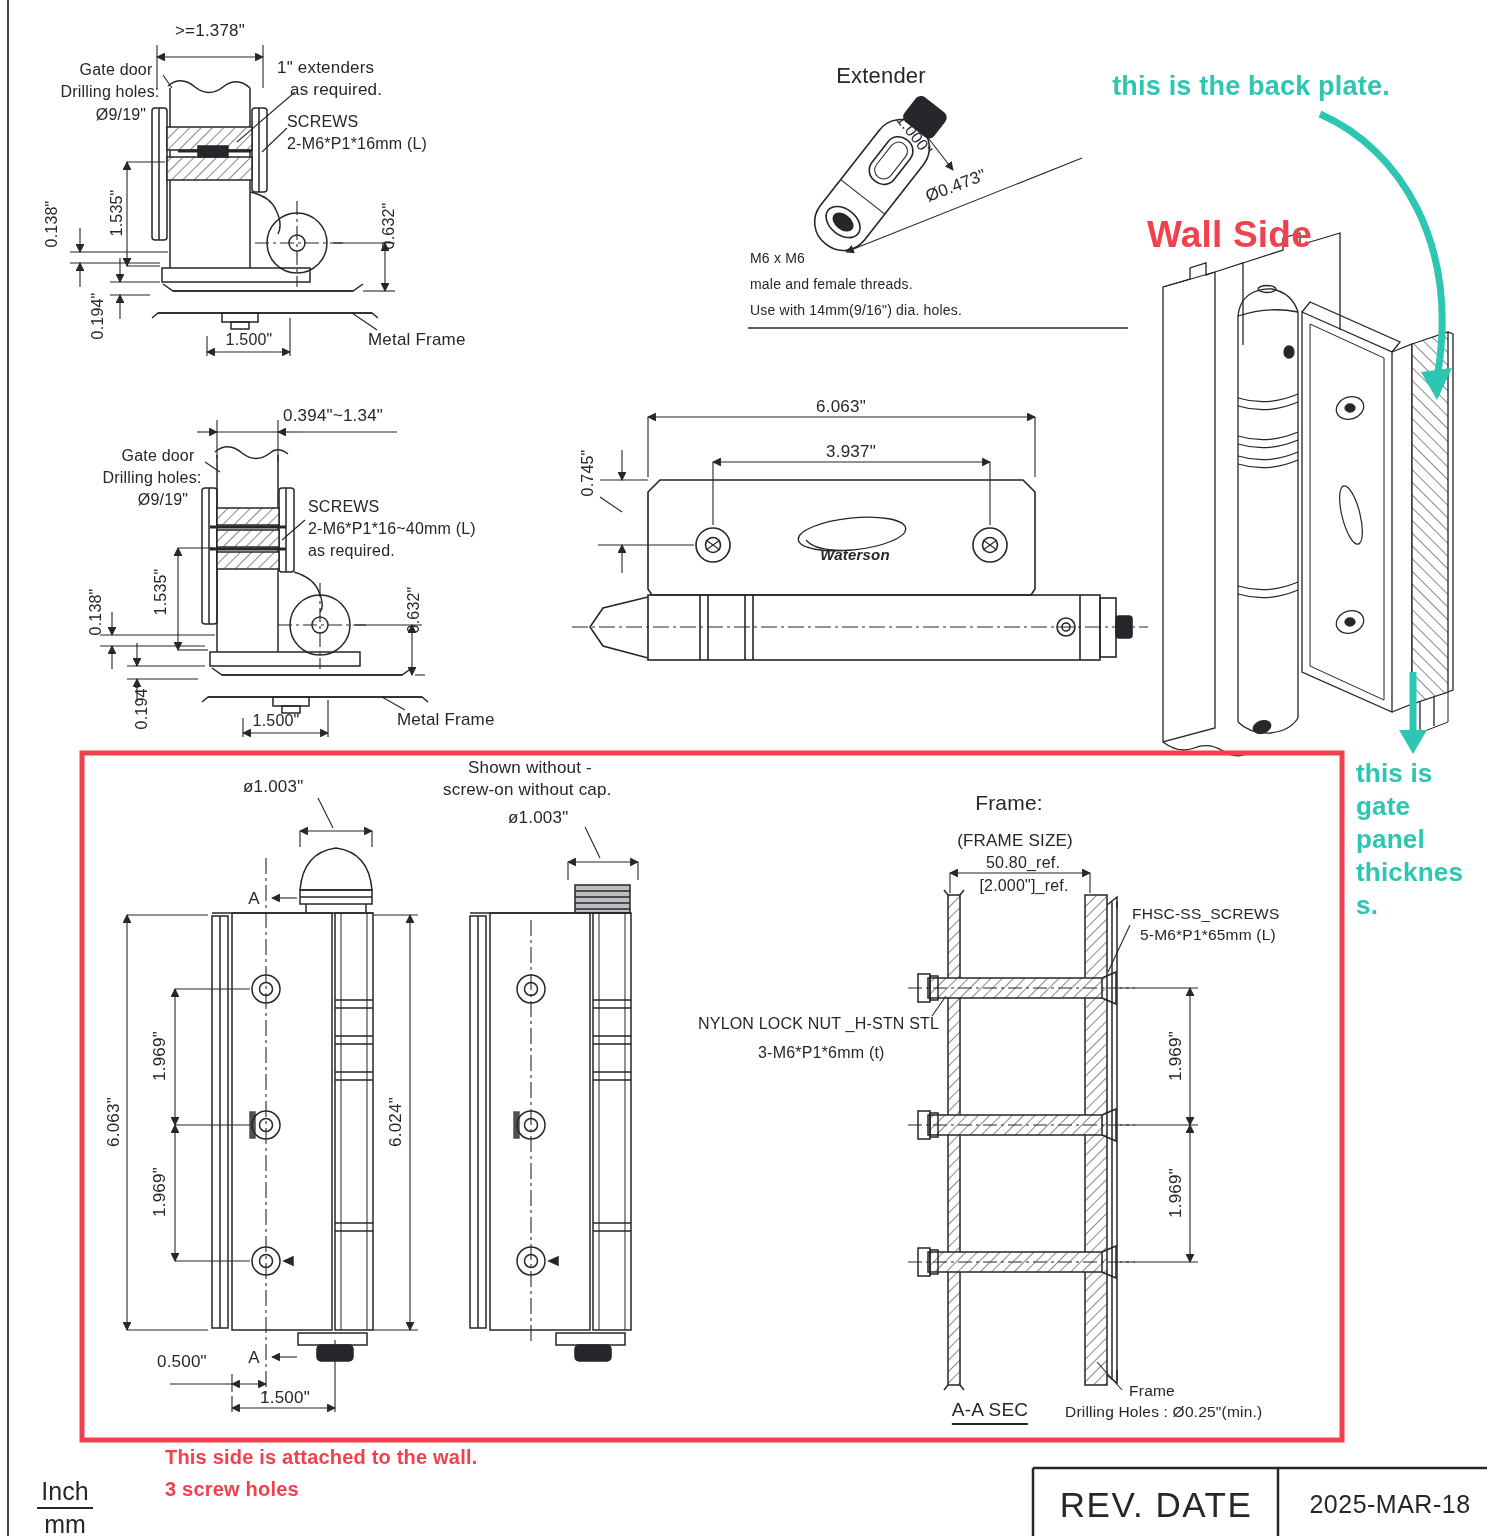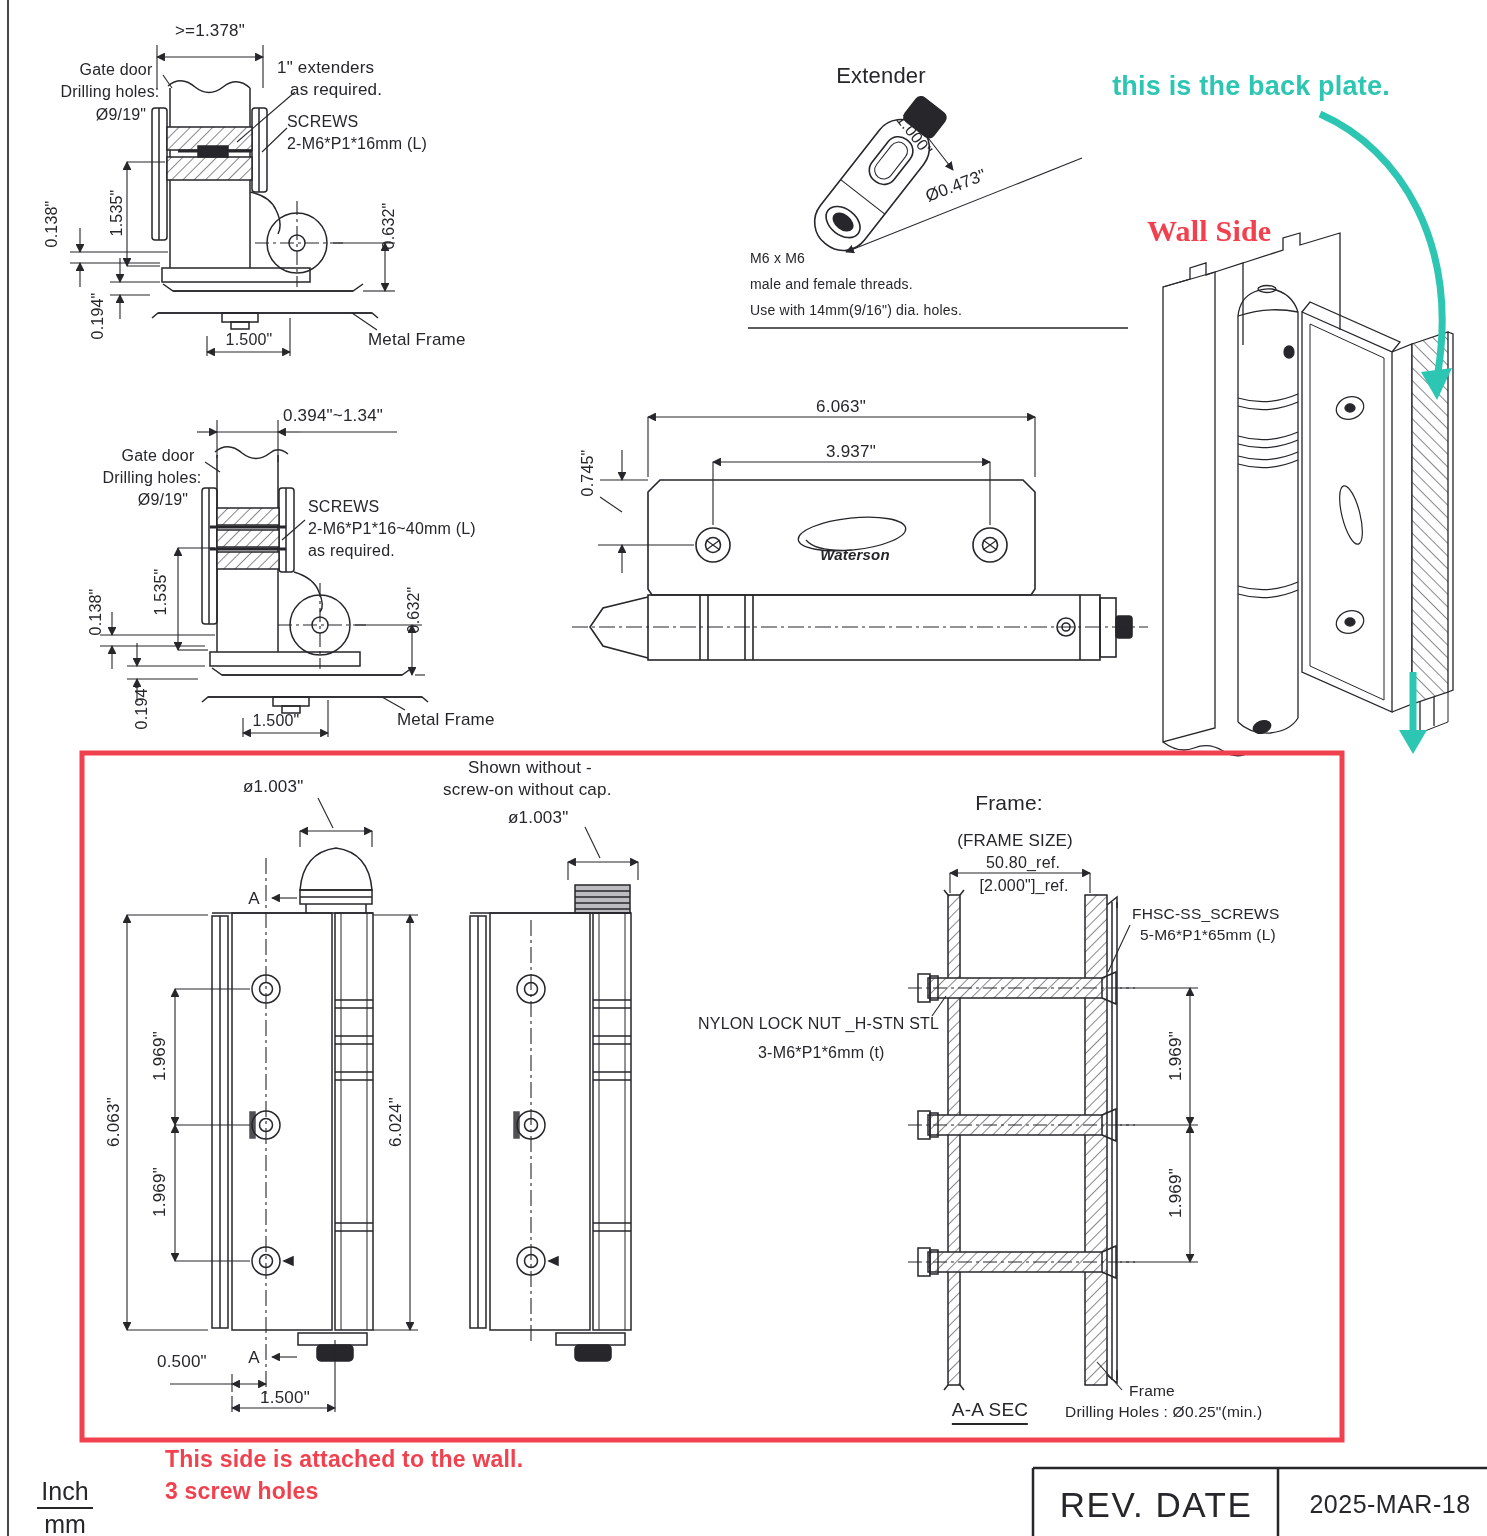--- a/index.html
+++ b/index.html
@@ -19,22 +19,22 @@
   .big{font-size:17px;}
   .note{font-size:14px;}
   .d17{font-size:17px;}
   .title22{font-size:22px;}
   .title21{font-size:21px;}
   .f17{font-size:17px;}
   .f15{font-size:15.5px;}
   .teal{color:var(--teal);font-weight:700;}
   .red{color:var(--red);font-weight:700;}
   .bp{font-size:27px;}
-  .ws{font-size:30px;font-family:Liberation Serif, serif;}
-  .cap{font-size:23px;}
+  .ws{font-size:37px;}
+  .cap{font-size:20px;}
   .gp{font-size:26px;line-height:33px;white-space:normal;overflow-wrap:anywhere;width:118px;}
   .rot52{transform:translate(-50%,-50%) rotate(52deg);}
   .rotm21{transform:translate(-50%,-50%) rotate(-21deg);}
   .sec{font-size:19px;border-bottom:2px solid var(--ink);padding-bottom:2px;}
   .rev{font-size:35px;letter-spacing:1.5px;}
   .revd{font-size:25px;letter-spacing:.5px;text-align:center;}
   .frac{position:absolute;left:36px;top:1477px;width:58px;text-align:center;font-size:25px;}
   .frac .top{border-bottom:2.5px solid var(--ink);padding:0 4px 1px 4px;display:inline-block;}
   .frac .bot{display:block;margin-top:1px;}
   .logo{font-size:15px;font-style:italic;font-weight:700;}
@@ -458,20 +458,21 @@
 
 <div class="tc title22" style="left:881px;top:76px">Extender</div>
 <div class="rot52 t" style="left:914px;top:135px">1.000"</div>
 <div class="rotm21 t big" style="left:956px;top:186px">Ø0.473"</div>
 <div class="t note" style="left:750px;top:250px">M6 x M6</div>
 <div class="t note" style="left:750px;top:276px">male and female threads.</div>
 <div class="t note" style="left:750px;top:302px">Use with 14mm(9/16") dia. holes.</div>
 
 <div class="tc teal bp" style="left:1251px;top:86px">this is the back plate.</div>
 <div class="t red ws" style="left:1147px;top:214px">Wall Side</div>
+<div class="t teal gp" style="left:1356px;top:757px">this is gate panel thickness.</div>
 
 <div class="t big" style="left:243px;top:777px">ø1.003"</div>
 <div class="tc big" style="left:254px;top:899px">A</div>
 <div class="tc big" style="left:254px;top:1358px">A</div>
 <div class="tv d17" style="left:114px;top:1122px">6.063"</div>
 <div class="tv d17" style="left:160px;top:1056px">1.969"</div>
 <div class="tv d17" style="left:160px;top:1192px">1.969"</div>
 <div class="tv d17" style="left:396px;top:1122px">6.024"</div>
 <div class="t d17" style="left:157px;top:1352px">0.500"</div>
 <div class="tc d17" style="left:285px;top:1398px">1.500"</div>

